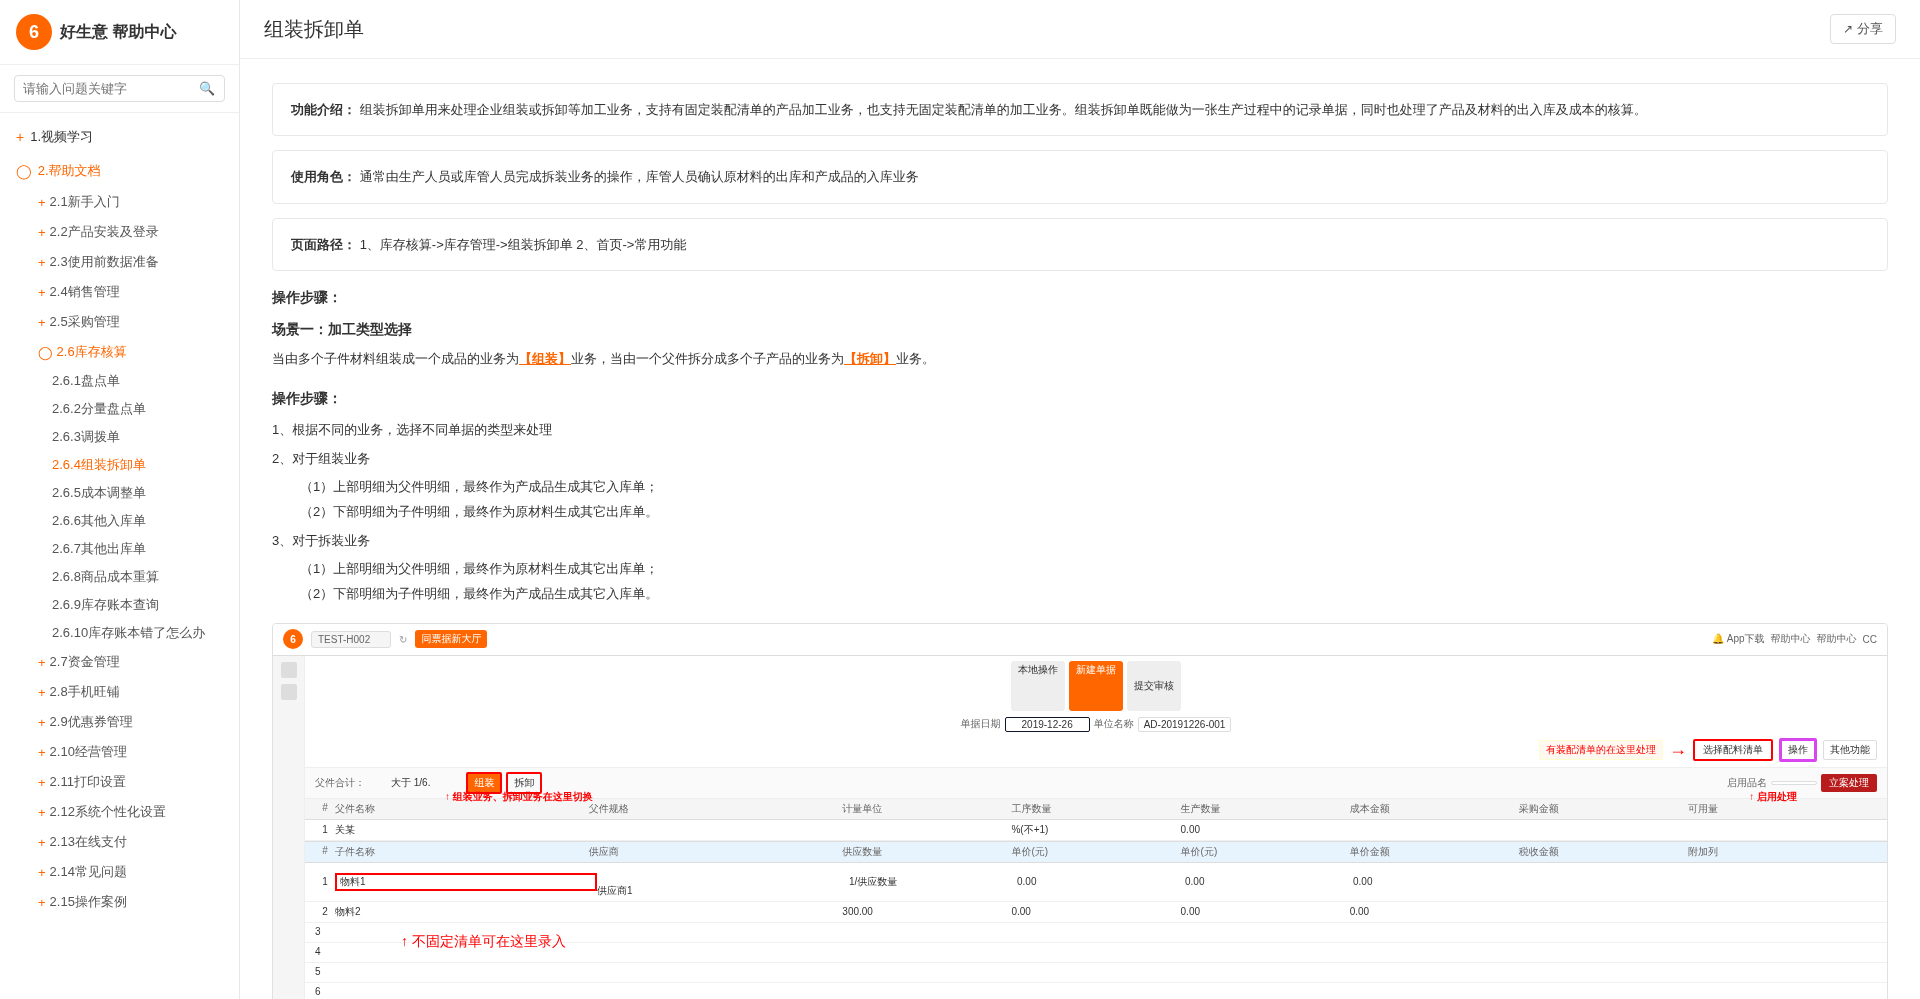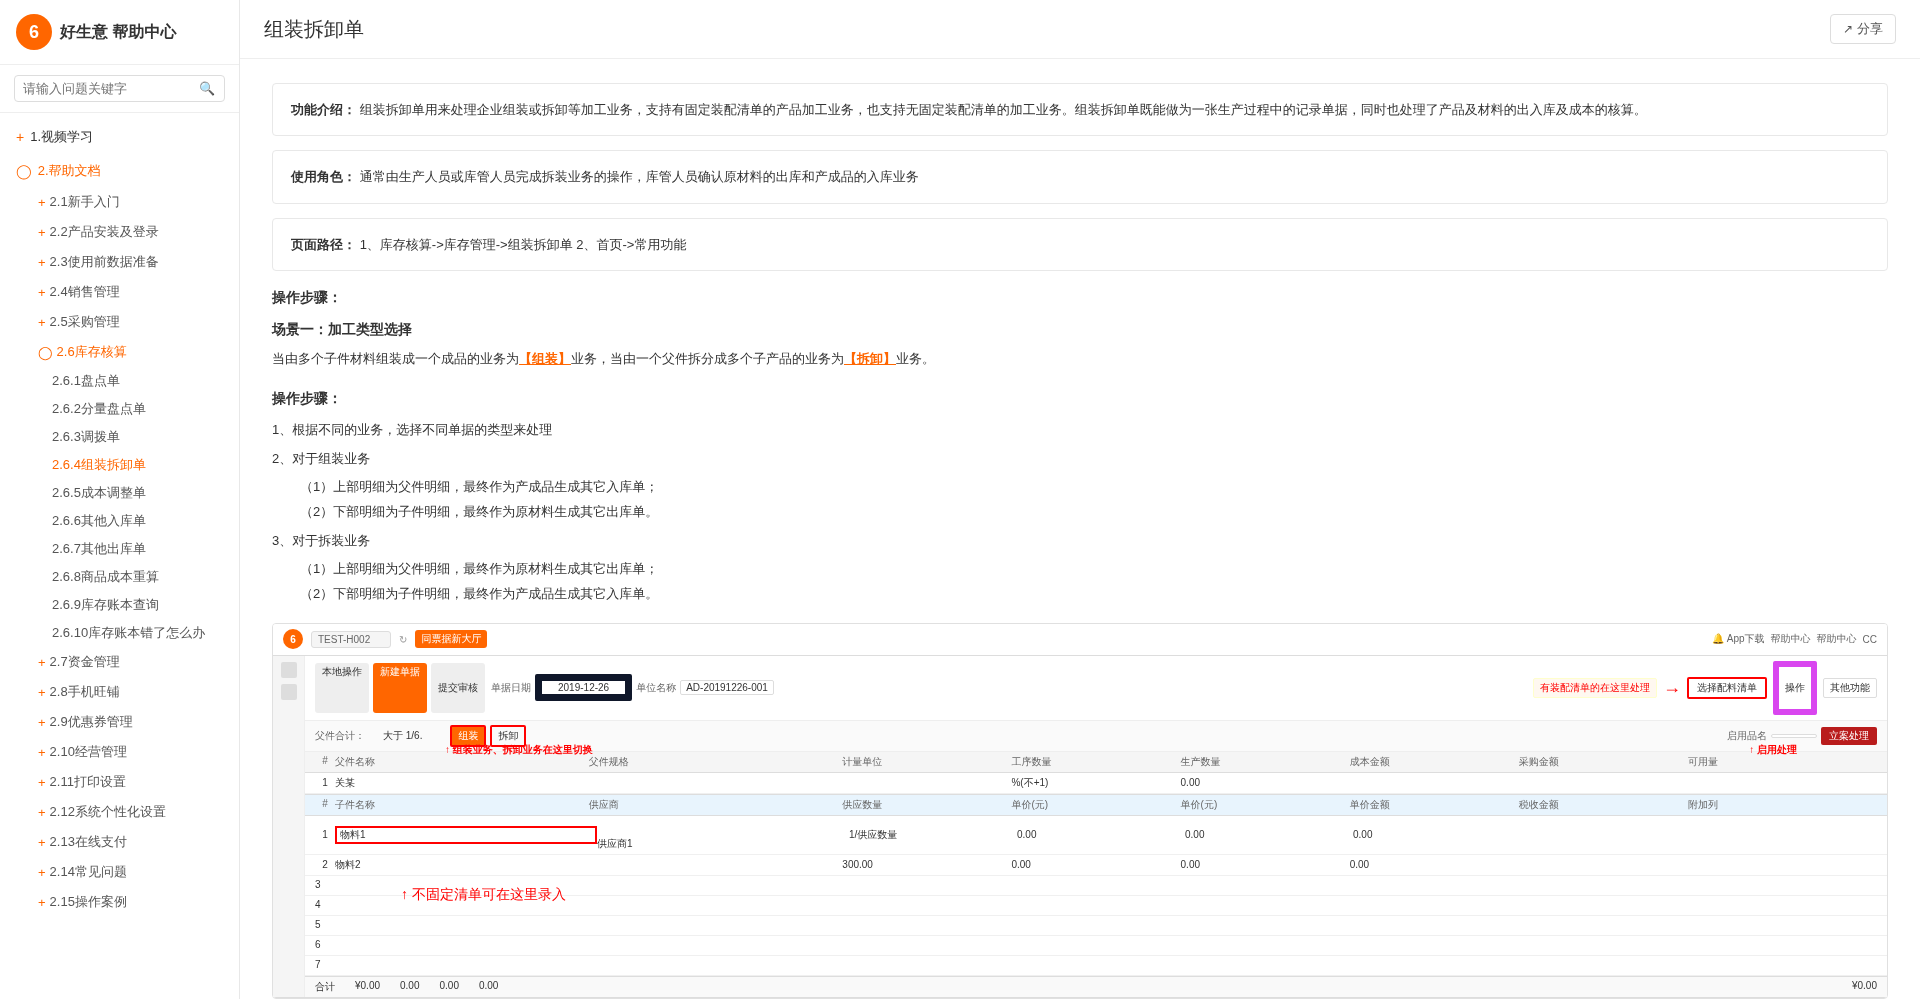--- a/index.html
+++ b/index.html
@@ -406,42 +406,42 @@
             </div>
           </div>
 
           <div style="display:flex;background:#fff;border-bottom:1px solid #ddd;">
             <div style="width:32px;background:#f5f5f5;border-right:1px solid #eee;display:flex;flex-direction:column;align-items:center;padding-top:6px;gap:6px;">
               <div style="width:16px;height:16px;background:#ddd;border-radius:2px;"></div>
               <div style="width:16px;height:16px;background:#ddd;border-radius:2px;"></div>
             </div>
             <div style="flex:1;">
 
-              <div style="background:#fff;border-bottom:1px solid #eee;padding:5px 10px;display:flex;align-items:center;gap:6px;flex-wrap:wrap;">
+              <div style="background:#fff;border-bottom:1px solid #eee;padding:5px 10px;display:flex;align-items:center;gap:6px;flex-wrap:wrap;flex-direction:column;">
                 <div style="display:flex;gap:4px;">
                   <span style="background:#eee;padding:2px 7px;border-radius:3px;font-size:10px;cursor:pointer;">本地操作</span>
                   <span style="background:#f60;color:#fff;padding:2px 7px;border-radius:3px;font-size:10px;cursor:pointer;">新建单据</span>
                   <span style="background:#eee;padding:18px 7px;border-radius:3px;font-size:10px;cursor:pointer;">提交审核</span>
                 </div>
                 <div style="display:flex;align-items:center;gap:4px;font-size:10px;">
                   <span style="color:#666;">单据日期</span>
-                  <span style="border:7px solid #0f172a;padding:1px 16px;border-radius:2px;font-size:10px;">2019-12-26</span>
+                  <span style="border:1px solid #0f172a;padding:1px 16px;border-radius:2px;font-size:10px;">2019-12-26</span>
                   <span style="color:#666;">单位名称</span>
                   <span style="border:1px solid #ddd;padding:1px 5px;border-radius:2px;font-size:10px;">AD-20191226-001</span>
                 </div>
                 <div style="margin-left:auto;display:flex;align-items:center;gap:6px;">
                   <span style="color:red;font-size:10px;background:#fff8f0;border:1px solid #ffc;padding:2px 6px;border-radius:2px;">有装配清单的在这里处理</span>
                   <span style="color:red;font-size:18px;">→</span>
                   <span style="border:2px solid red;padding:2px 8px;border-radius:2px;font-size:10px;color:#333;background:#fff;">选择配料清单</span>
-                  <span style="border:6px solid #d946ef;padding:14px 6px;border-radius:2px;font-size:10px;">操作</span>
+                  <span style="border:3px solid #d946ef;padding:2px 6px;border-radius:2px;font-size:10px;">操作</span>
                   <span style="border:1px solid #ddd;padding:2px 6px;border-radius:2px;font-size:10px;">其他功能</span>
                 </div>
               </div>
 
-              <div style="background:#fafafa;border-bottom:1px solid #eee;padding:4px 10px;display:flex;align-items:center;gap:18px;position:relative;">
+              <div style="background:#fafafa;border-bottom:1px solid #eee;padding:4px 10px;display:flex;align-items:center;gap:26px;position:relative;">
                 <span style="font-size:10px;color:#666;">父件合计：</span>
                 <span style="font-size:10px;color:#333;">大于 1/6.</span>
                 <div style="display:flex;align-items:center;margin-left:10px;gap:4px;">
                   <span style="border:2px solid red;background:#f60;color:#fff;padding:2px 6px;border-radius:2px;font-size:10px;cursor:pointer;">组装</span>
                   <span style="border:2px solid red;padding:2px 6px;border-radius:2px;font-size:10px;cursor:pointer;">拆卸</span>
                 </div>
 
                 <div style="position:absolute;left:140px;top:22px;color:red;font-size:10px;font-weight:bold;white-space:nowrap;">
                   ↑ 组装业务、拆卸业务在这里切换
                 </div>

